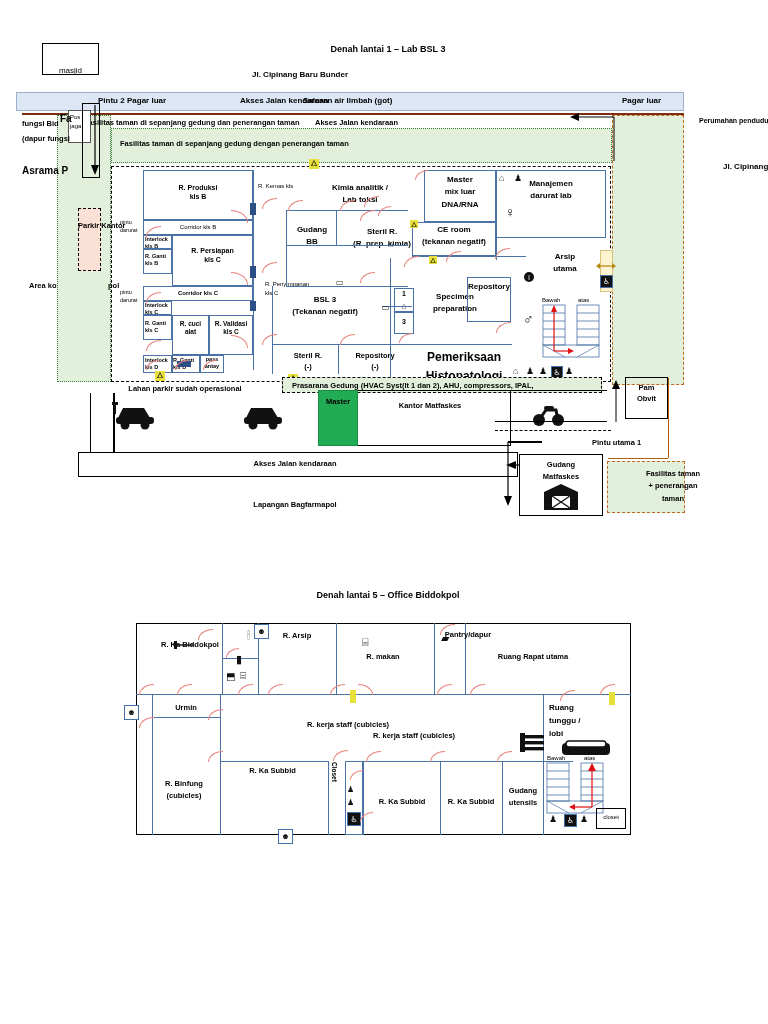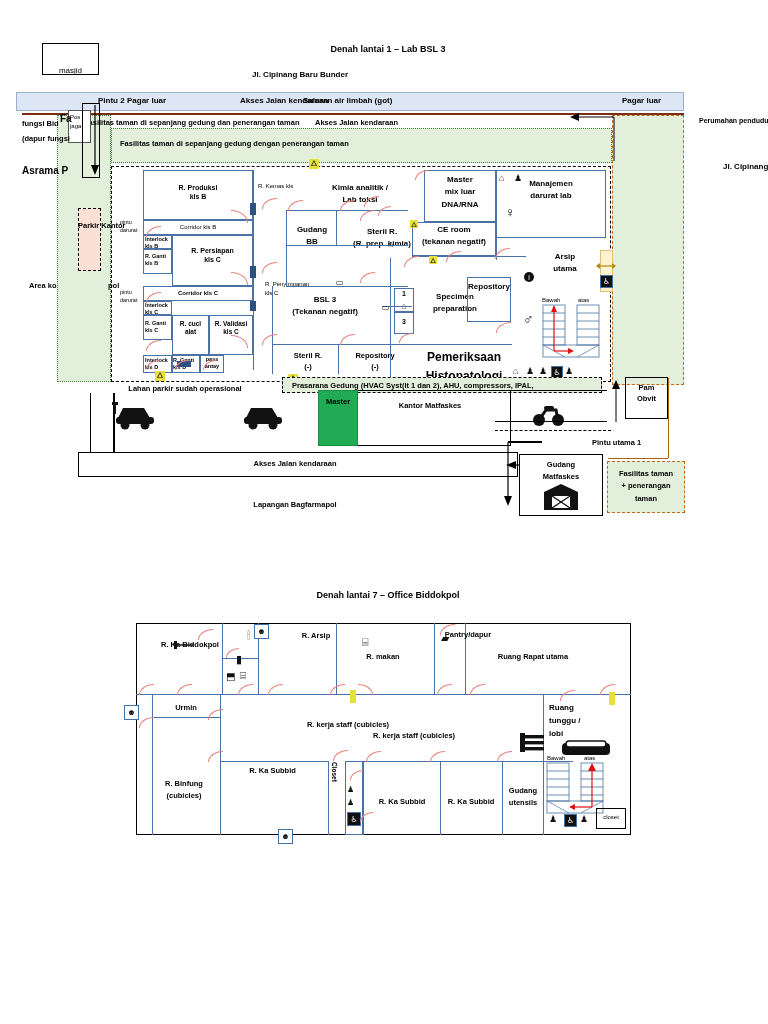--- a/index.html
+++ b/index.html
@@ -354,40 +354,40 @@
 <div class="tc" style="left:519px;top:459px;width:84px;font-size:7.5px;white-space:pre-line;line-height:1.6;">Gudang
 Matfaskes</div>
 <svg class="abs" style="left:542px;top:482px;" width="38" height="30">
   <path d="M2 10 L19 2 L36 10 L36 28 L2 28 Z" fill="#111"></path>
   <rect x="10" y="14" width="18" height="12" fill="#fff"></rect>
   <line x1="10" y1="14" x2="28" y2="26" stroke="#111" stroke-width="1.4"></line>
   <line x1="28" y1="14" x2="10" y2="26" stroke="#111" stroke-width="1.4"></line>
 </svg>
 
 <div class="box greenfill orangedash" style="left:607px;top:461px;width:78px;height:52px;"></div>
-<div class="tc" style="left:607px;top:468px;width:78px;font-size:7.5px;white-space:pre-line;line-height:1.65;">Fasilitas taman
+<div class="tc" style="left:607px;top:468px;width:78px;font-size:7.5px;white-space:pre-line;line-height:1.65;padding-left:27px;">Fasilitas taman
 + penerangan
 taman</div>
 
 <div class="tc" style="left:180px;top:500px;width:230px;font-size:7.5px;">Lapangan Bagfarmapol</div>
 
-<div class="tc" style="left:228px;top:590px;width:320px;font-size:9px;">Denah lantai 7 – Office Biddokpol</div>
+<div class="tc" style="left:228px;top:590px;width:320px;font-size:9px;">Denah lantai 5 – Office Biddokpol</div>
 
 <div class="box blackwall" style="left:136px;top:623px;width:495px;height:212px;"></div>
 
 <div class="abs" style="left:136px;top:694px;width:495px;height:1px;background:#4a72a6;"></div>
 <div class="abs" style="left:222px;top:623px;width:1px;height:72px;background:#4a72a6;"></div>
 <div class="abs" style="left:258px;top:623px;width:1px;height:72px;background:#4a72a6;"></div>
 <div class="abs" style="left:336px;top:623px;width:1px;height:72px;background:#4a72a6;"></div>
 <div class="abs" style="left:434px;top:623px;width:1px;height:72px;background:#4a72a6;"></div>
 <div class="abs" style="left:465px;top:623px;width:1px;height:72px;background:#4a72a6;"></div>
 <div class="abs" style="left:222px;top:658px;width:36px;height:1px;background:#4a72a6;"></div>
 
 <div class="roomlbl" style="left:150px;top:640px;width:80px;font-size:7.5px;">R. Ka Biddokpol</div>
-<div class="roomlbl" style="left:288px;top:631px;width:56px;font-size:7.5px;">R. Arsip</div>
+<div class="roomlbl" style="left:269px;top:631px;width:56px;font-size:7.5px;">R. Arsip</div>
 <div class="roomlbl" style="left:338px;top:652px;width:90px;font-size:7.5px;">R. makan</div>
 <div class="roomlbl" style="left:434px;top:630px;width:68px;font-size:7.5px;">Pantry/dapur</div>
 <div class="roomlbl" style="left:463px;top:652px;width:140px;font-size:7.5px;">Ruang Rapat utama</div>
 
 <div class="abs" style="left:152px;top:694px;width:1px;height:141px;background:#4a72a6;"></div>
 <div class="abs" style="left:152px;top:717px;width:68px;height:1px;background:#4a72a6;"></div>
 <div class="abs" style="left:220px;top:694px;width:1px;height:141px;background:#4a72a6;"></div>
 
 <div class="roomlbl" style="left:152px;top:703px;width:68px;font-size:7.5px;">Urmin</div>
 <div class="roomlbl" style="left:148px;top:778px;width:72px;font-size:7.5px;white-space:pre-line;line-height:1.6;">R. Binfung

